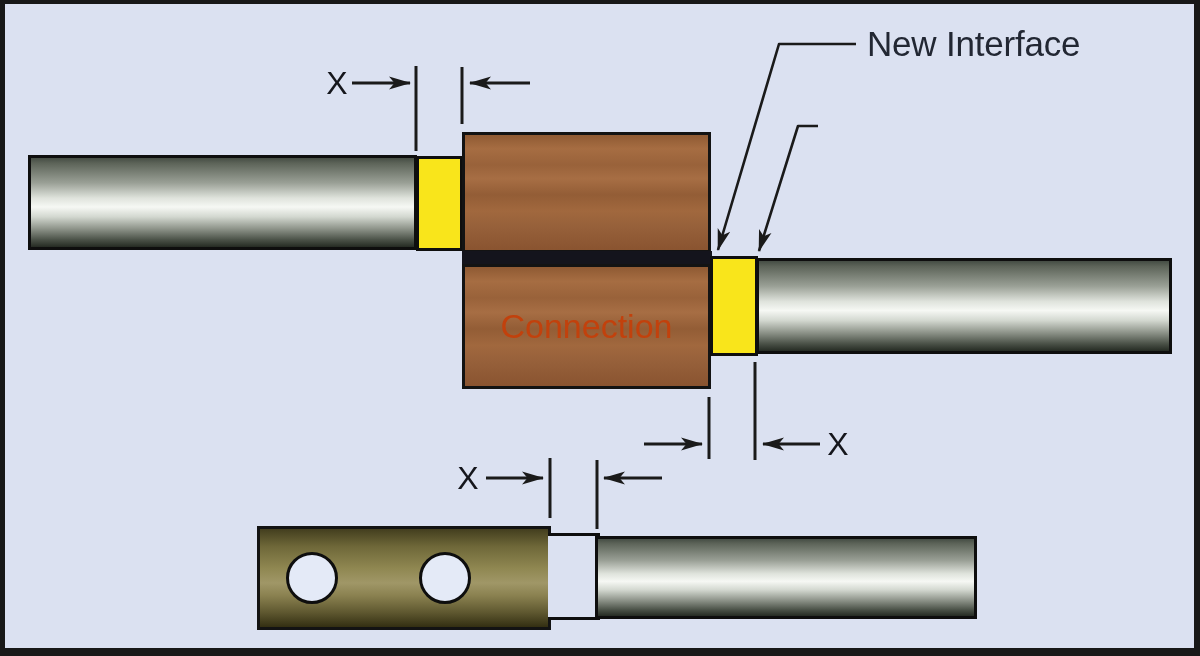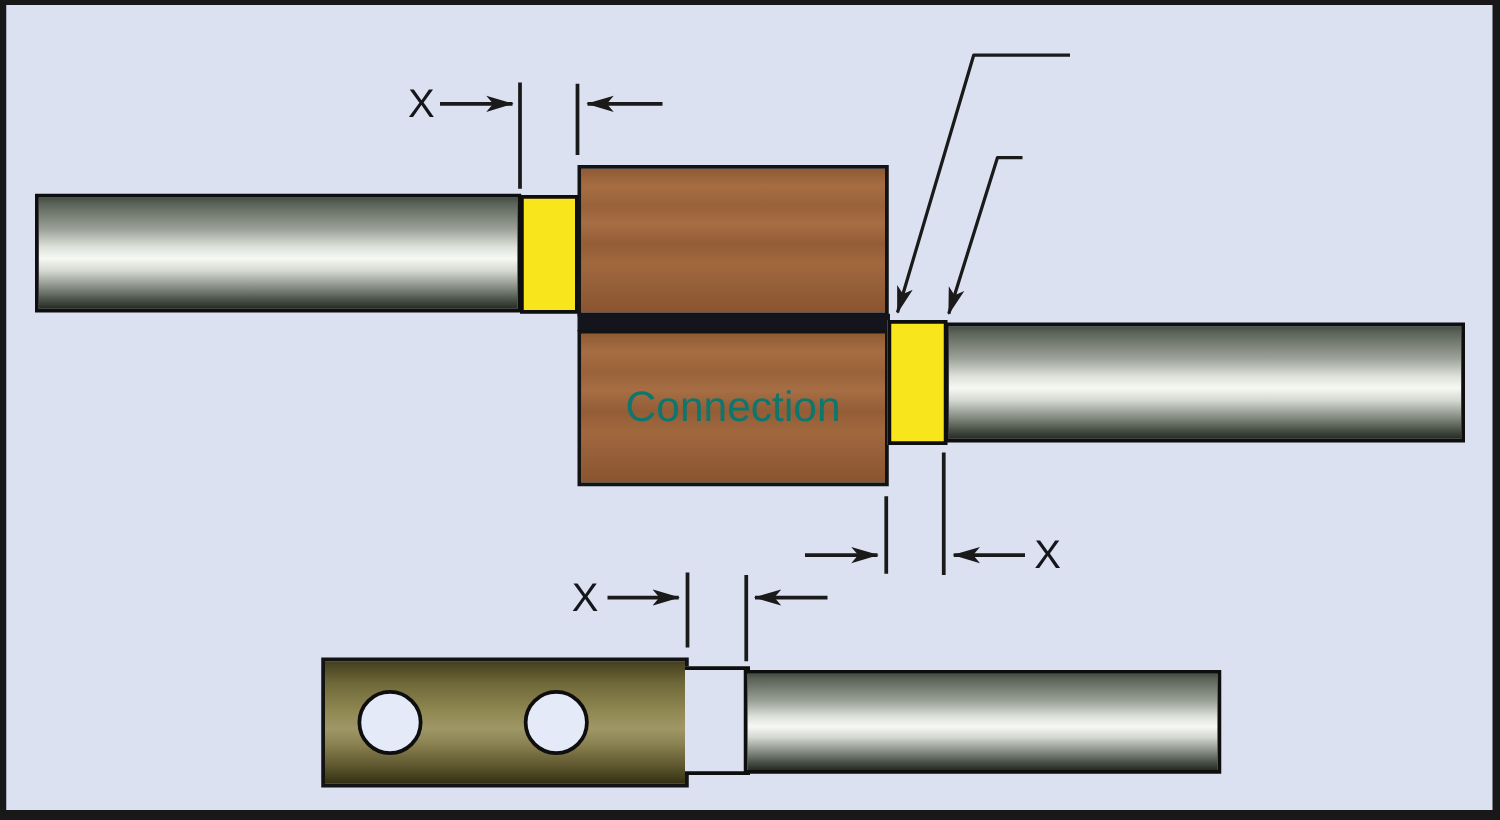--- a/index.html
+++ b/index.html
@@ -66,21 +66,21 @@
     letter-spacing:-0.2px;
   }
   .xlbl{
     position:absolute;z-index:35;
     color:#15161c;font-size:32px;font-weight:400;
     transform:translate(-50%,-50%);
   }
   .conn-text{
     position:absolute;left:462px;top:264px;width:249px;height:125px;
     display:flex;align-items:center;justify-content:center;
-    color:#0f766e;font-size:34px;z-index:20;
+    color:#c2410c;font-size:34px;z-index:20;
   }
 </style>
 </head>
 <body>
 
 <div class="canvas">
 
   <div class="abs rod" style="left:28px;top:155px;width:389px;height:95px;"></div>
 
   <div class="abs mark" style="left:416px;top:156px;width:47px;height:95px;"></div>
@@ -133,20 +133,21 @@
       <line x1="597" y1="460" x2="597" y2="529"></line>
       <line x1="662" y1="478" x2="604" y2="478" marker-end="url(#arw)"></line>
     </g>
 
     <g stroke="#1a1a1a" stroke-width="2.6" fill="none" stroke-linejoin="round">
       <path d="M856,44 L779,44 L718,250" marker-end="url(#arw)"></path>
       <path d="M818,126 L798,126 L759,251" marker-end="url(#arw)"></path>
     </g>
   </svg>
 
+  <div class="lbl" style="left:867px;top:44px;">New Interface</div>
 
 
   <div class="xlbl" style="left:337px;top:83px;">X</div>
 
   <div class="xlbl" style="left:838px;top:444px;">X</div>
 
   <div class="xlbl" style="left:468px;top:478px;">X</div>
 
   <div class="frame"></div>
 </div>

